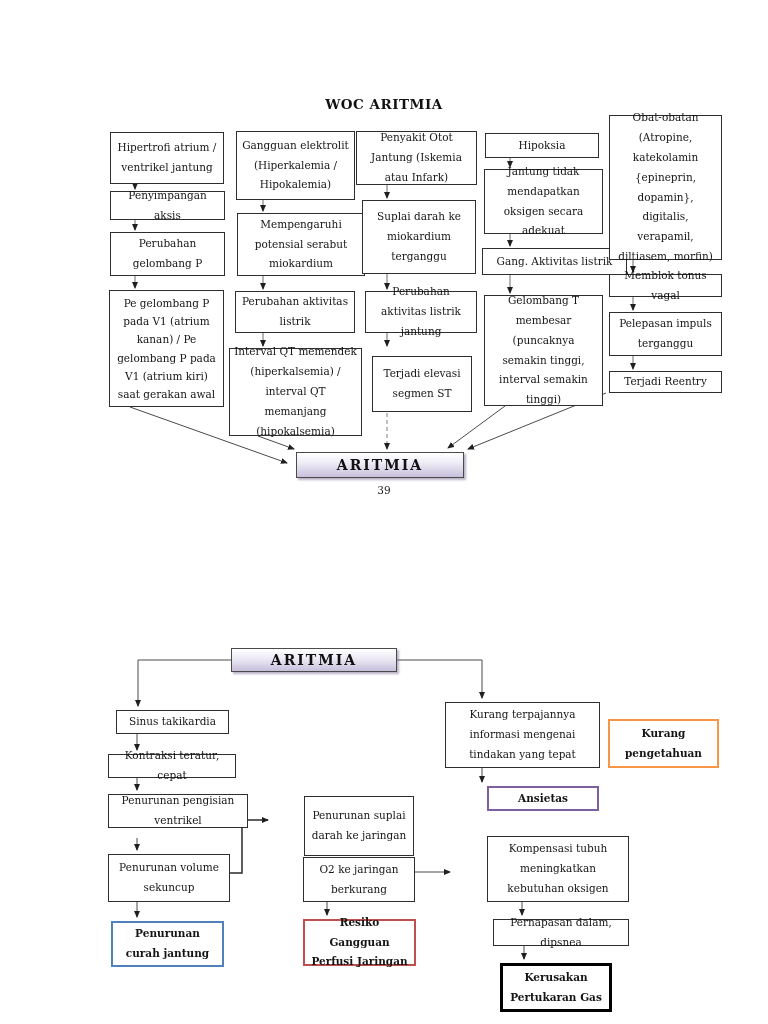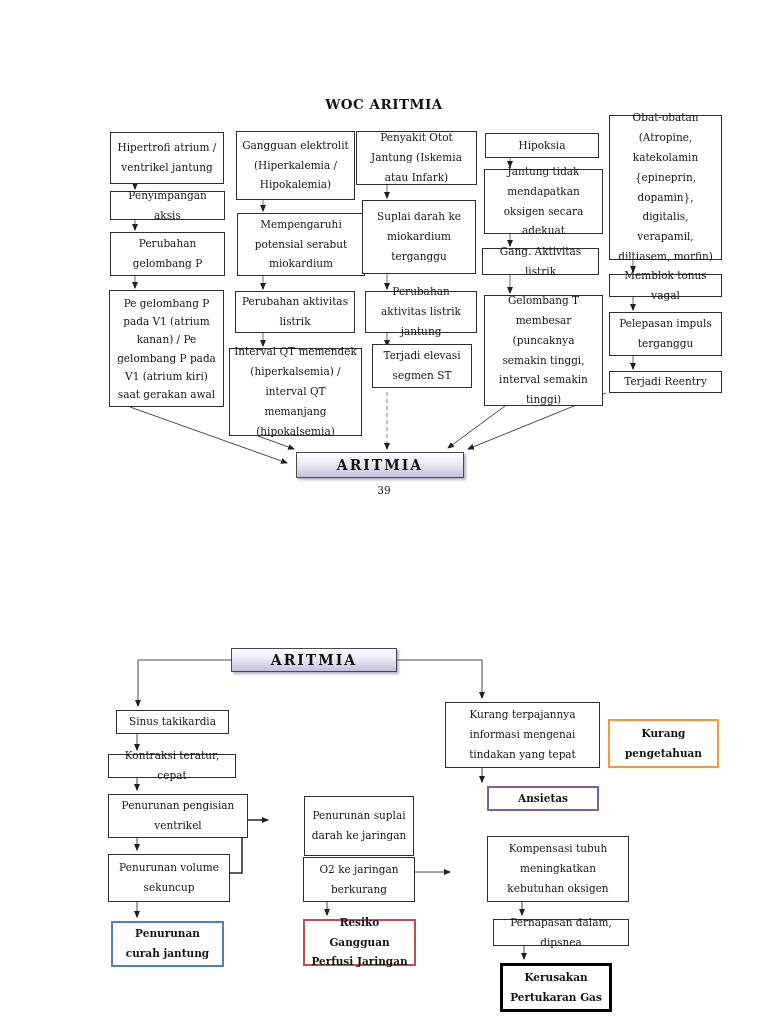--- a/index.html
+++ b/index.html
@@ -97,40 +97,40 @@
   <div class="box lh-tight" style="left:77px;top:290px;width:115px;height:117px">Pe  gelombang P pada V1 (atrium kanan) / Pe gelombang P pada V1 (atrium kiri) saat gerakan awal</div>
 
   <div class="box" style="left:204px;top:131px;width:119px;height:69px">Gangguan elektrolit (Hiperkalemia / Hipokalemia)</div>
   <div class="box" style="left:205px;top:213px;width:128px;height:63px">Mempengaruhi potensial serabut miokardium</div>
   <div class="box" style="left:203px;top:291px;width:120px;height:42px">Perubahan aktivitas listrik</div>
   <div class="box" style="left:197px;top:348px;width:133px;height:88px">Interval QT memendek (hiperkalsemia) / interval QT memanjang (hipokalsemia)</div>
 
   <div class="box" style="left:324px;top:131px;width:121px;height:54px">Penyakit Otot Jantung (Iskemia atau Infark)</div>
   <div class="box" style="left:330px;top:200px;width:114px;height:74px">Suplai darah ke miokardium terganggu</div>
   <div class="box" style="left:333px;top:291px;width:112px;height:42px">Perubahan aktivitas listrik jantung</div>
-  <div class="box" style="left:340px;top:344px;width:100px;height:44px">Terjadi elevasi segmen ST</div>
+  <div class="box" style="left:340px;top:356px;width:100px;height:56px">Terjadi elevasi segmen ST</div>
 
   <div class="box" style="left:453px;top:133px;width:114px;height:25px">Hipoksia</div>
   <div class="box" style="left:452px;top:169px;width:119px;height:65px">Jantung tidak mendapatkan oksigen secara adekuat</div>
-  <div class="box" style="left:450px;top:248px;width:117px;height:27px">Gang. Aktivitas listrik</div>
+  <div class="box" style="left:450px;top:248px;width:145px;height:27px">Gang. Aktivitas listrik</div>
   <div class="box" style="left:452px;top:295px;width:119px;height:111px">Gelombang T membesar (puncaknya semakin tinggi, interval semakin tinggi)</div>
 
   <div class="box" style="left:577px;top:115px;width:113px;height:145px">Obat-obatan (Atropine, katekolamin {epineprin, dopamin}, digitalis, verapamil, diltiasem, morfin)</div>
   <div class="box" style="left:577px;top:274px;width:113px;height:23px">Memblok tonus vagal</div>
   <div class="box" style="left:577px;top:312px;width:113px;height:44px">Pelepasan impuls terganggu</div>
   <div class="box" style="left:577px;top:371px;width:113px;height:22px">Terjadi Reentry</div>
 
   <div class="aritmia" style="left:296px;top:452px;width:168px;height:26px">ARITMIA</div>
   <div class="page-number">39</div>
 
   <div class="aritmia" style="left:231px;top:648px;width:166px;height:24px">ARITMIA</div>
 
   <div class="box" style="left:84px;top:710px;width:113px;height:24px">Sinus takikardia</div>
   <div class="box" style="left:76px;top:754px;width:128px;height:24px">Kontraksi teratur, cepat</div>
-  <div class="box" style="left:76px;top:794px;width:140px;height:44px">Penurunan pengisian ventrikel</div>
+  <div class="box" style="left:76px;top:794px;width:140px;height:34px">Penurunan pengisian ventrikel</div>
   <div class="box" style="left:76px;top:854px;width:122px;height:48px">Penurunan volume sekuncup</div>
   <div class="box outcome" style="left: 79px; top: 921px; width: 113px; height: 46px; border-color: rgb(79, 129, 189);">Penurunan curah jantung</div>
 
   <div class="box" style="left:272px;top:796px;width:110px;height:60px">Penurunan suplai darah ke jaringan</div>
   <div class="box" style="left:271px;top:857px;width:112px;height:45px">O2 ke jaringan berkurang</div>
   <div class="box outcome" style="left: 271px; top: 919px; width: 113px; height: 47px; border-color: rgb(192, 80, 77);">Resiko Gangguan Perfusi Jaringan</div>
 
   <div class="box" style="left:413px;top:702px;width:155px;height:66px">Kurang terpajannya informasi mengenai tindakan yang tepat</div>
   <div class="box outcome" style="left: 455px; top: 786px; width: 112px; height: 25px; border-color: rgb(126, 96, 160);">Ansietas</div>
   <div class="box outcome" style="left: 576px; top: 719px; width: 111px; height: 49px; border-color: rgb(247, 150, 70);">Kurang pengetahuan</div>

